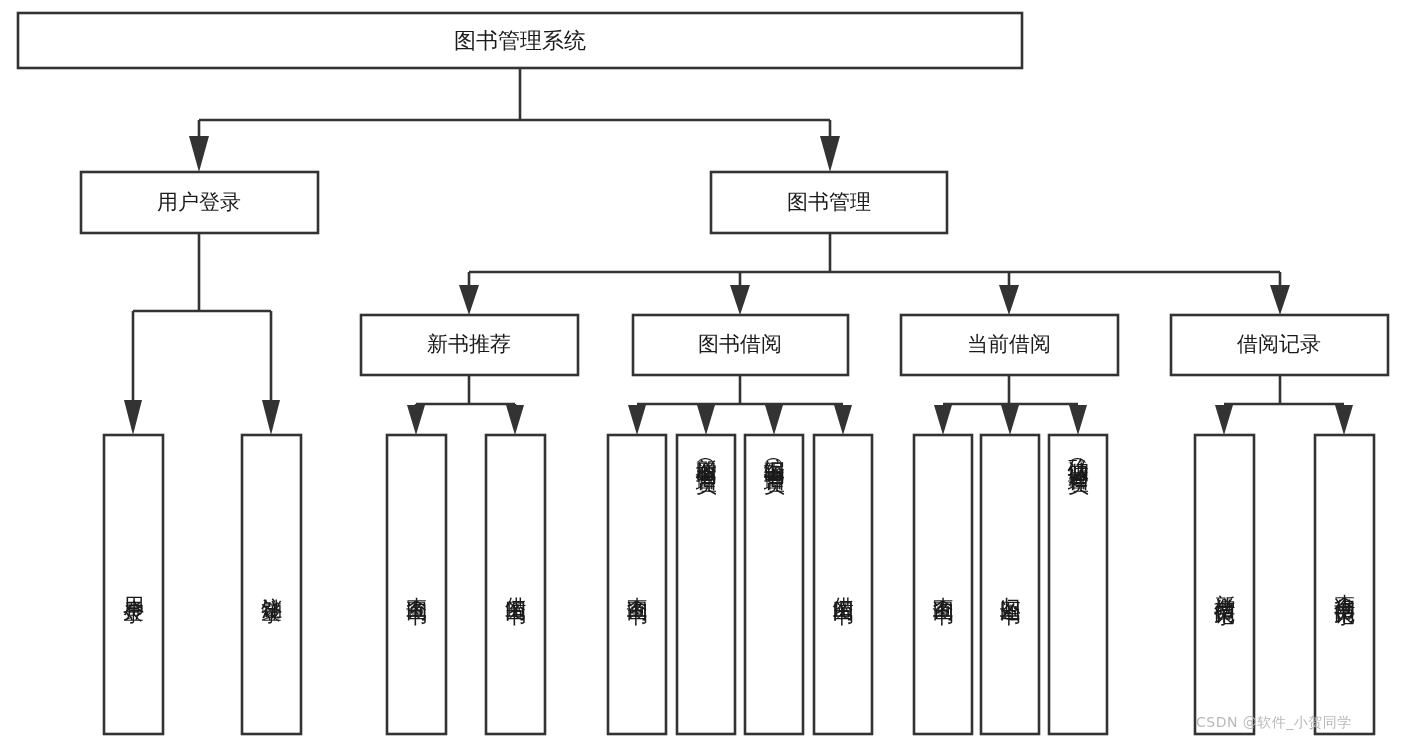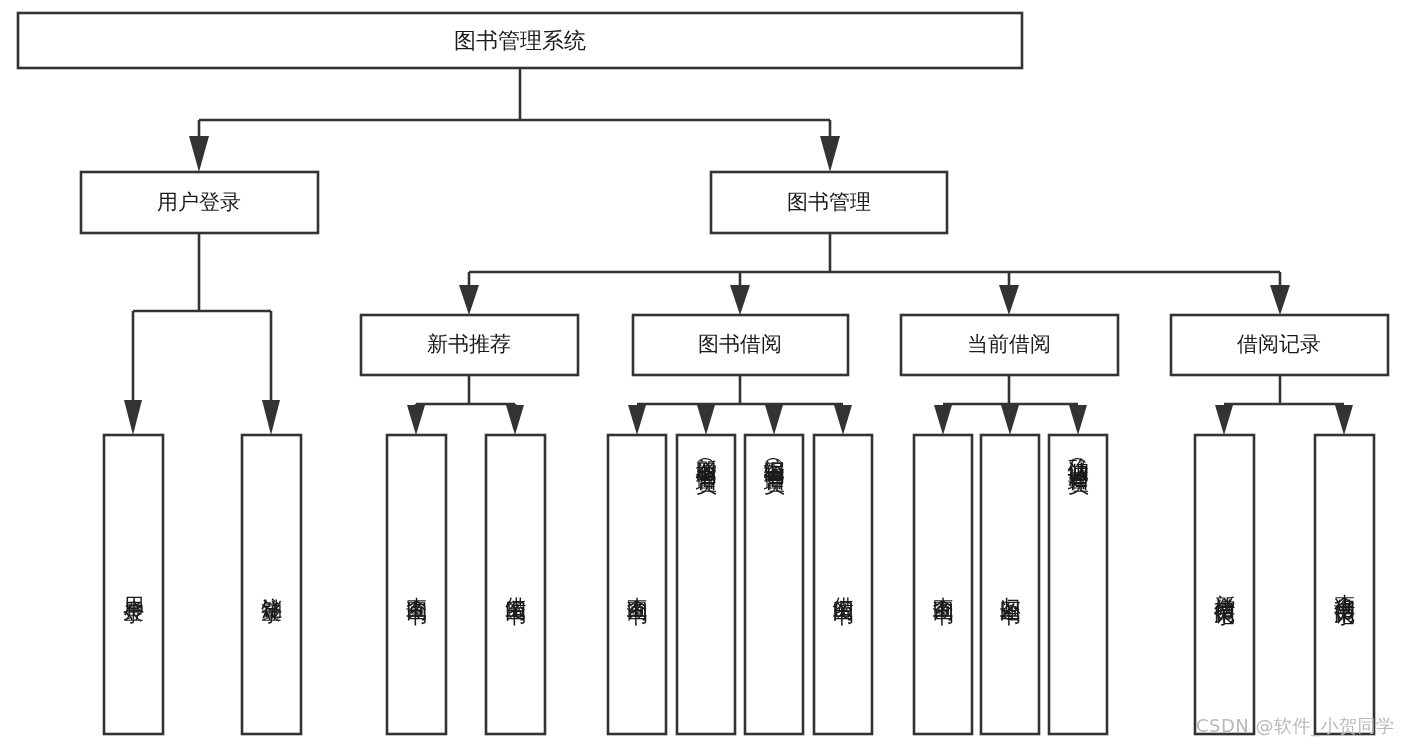--- a/index.html
+++ b/index.html
@@ -64,21 +64,21 @@
     letter-spacing: 2.5px;
     display: flex;
     align-items: center;
     justify-content: flex-start;
     white-space: nowrap;
     pointer-events: none;
   }
   .watermark {
     position: absolute;
     color: #b9b9b9;
-    font-size: 18px;
+    font-size: 14px;
     font-family: "DejaVu Sans", "Liberation Sans", sans-serif;
     white-space: nowrap;
     letter-spacing: 0.5px;
   }
 </style>
 </head>
 <body>
 
 <div id="diagram-root">
 

